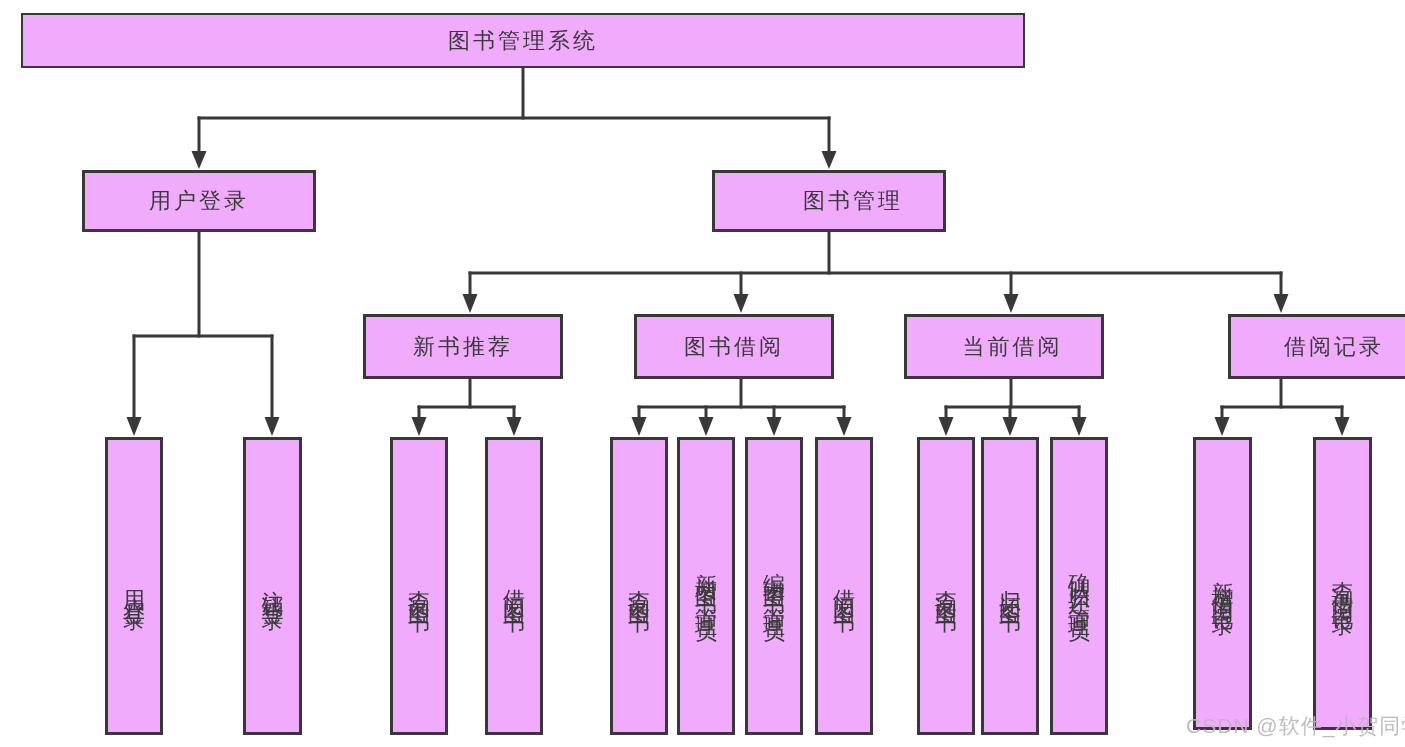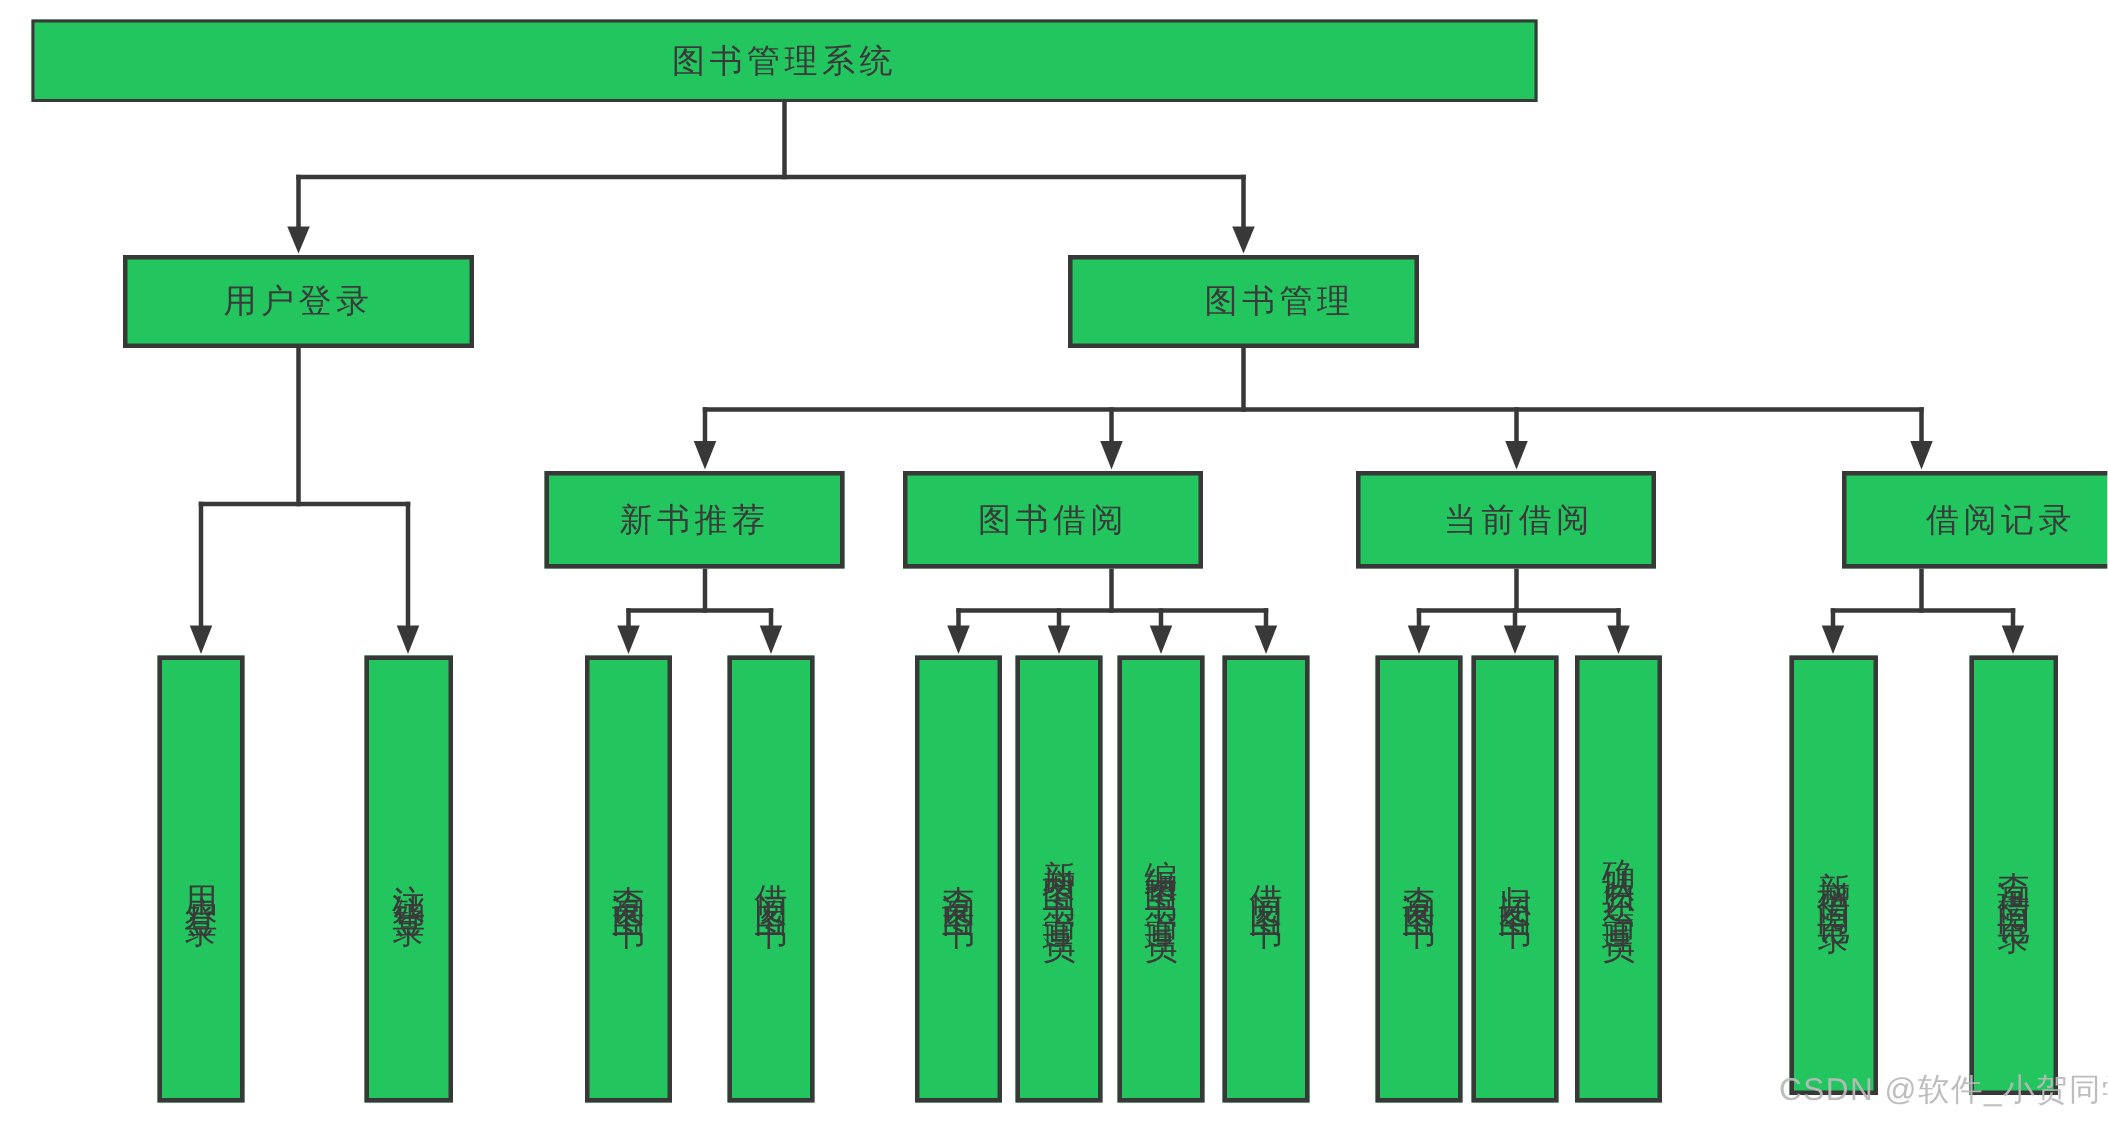--- a/index.html
+++ b/index.html
@@ -18,21 +18,21 @@
   .wires {
     position: absolute;
     left: 0; top: 0;
     width: 1405px;
     height: 747px;
     z-index: 1;
   }
   .node {
     position: absolute;
     box-sizing: border-box;
-    background: #22c55e;
+    background: #f0abfc;
     border: 3px solid #383838;
     color: #3a3a3a;
     display: flex;
     align-items: center;
     justify-content: center;
     font-size: 22px;
     letter-spacing: 3px;
     z-index: 2;
     white-space: nowrap;
   }
@@ -45,21 +45,21 @@
     line-height: 1;
   }
   
   .n-root  { left: 21px;  top: 13px;  width: 1004px; height: 55px; }
   
   .n-userlogin { left: 82px;  top: 170px; width: 234px; height: 62px; }
   .n-bookmgmt  { left: 712px; top: 170px; width: 234px; height: 62px; padding-left: 48px; }
   
   .lvl3 { top: 314px; height: 65px; width: 200px; }
   .n-recommend { left: 363px; }
-  .n-borrowing { left: 602px; }
+  .n-borrowing { left: 634px; }
   .n-current   { left: 904px; padding-left: 17px; }
   .n-records   { left: 1228px; padding-left: 12px; }
   
   .leaf { top: 437px; height: 298px; width: 58px; }
   .g1a { left: 105px; }
   .g1b { left: 243px; width: 59px; }
   .g2a { left: 390px; }
   .g2b { left: 485px; }
   .g3a { left: 610px; }
   .g3b { left: 677px; }

